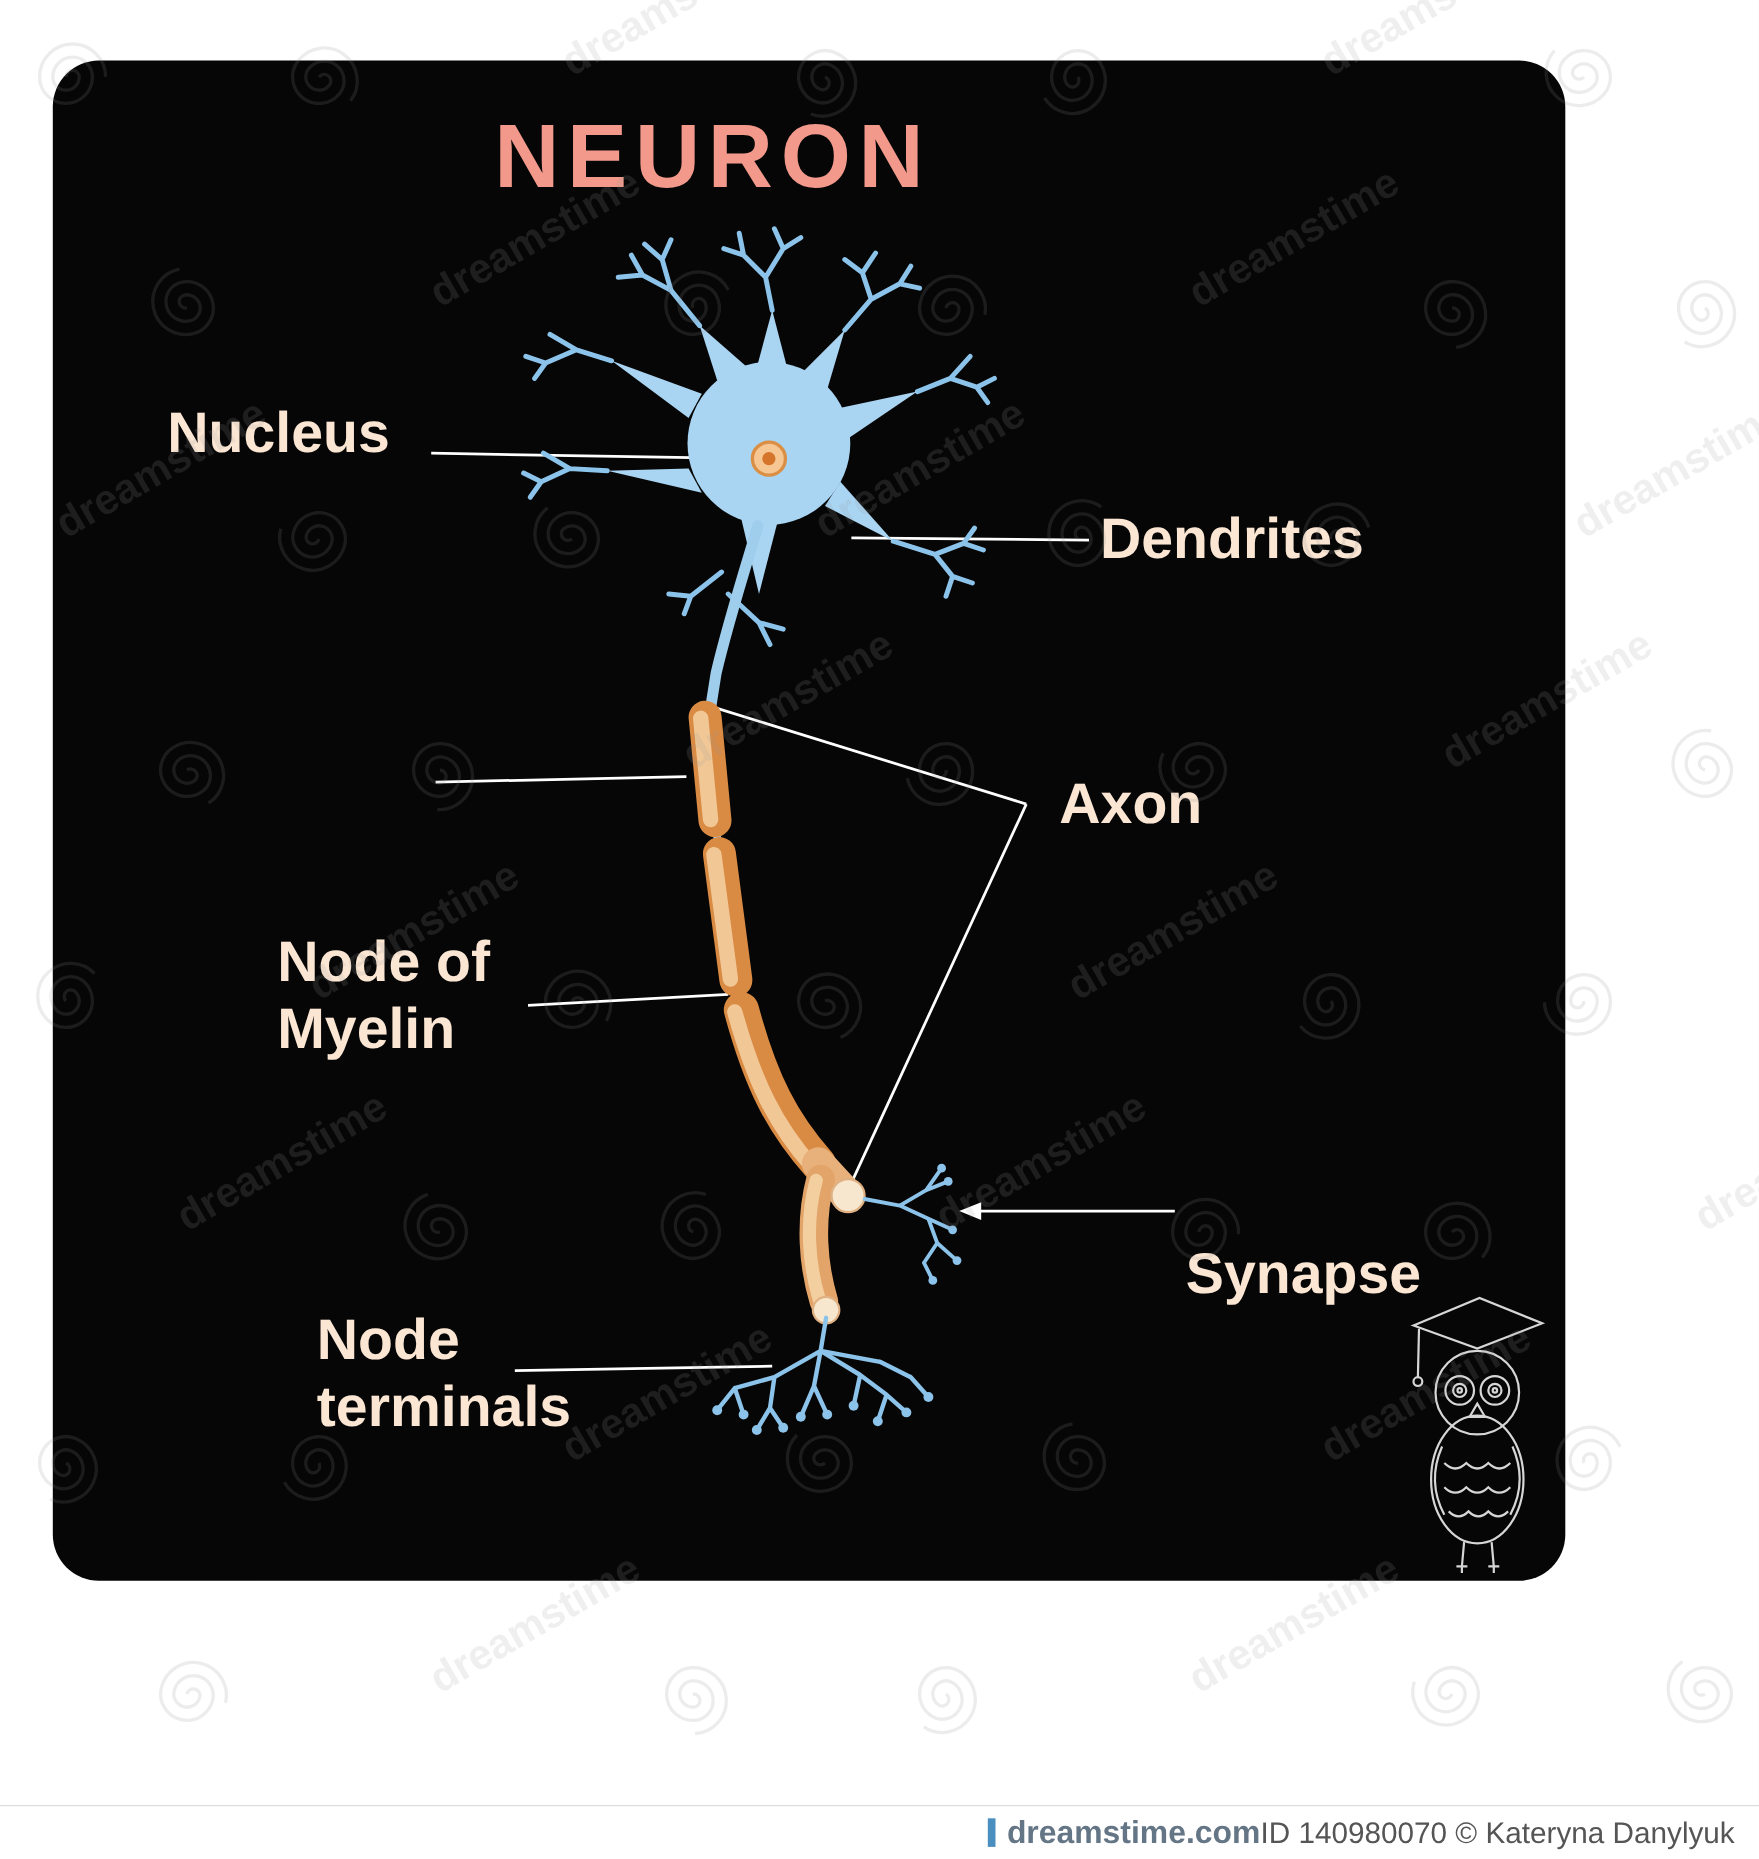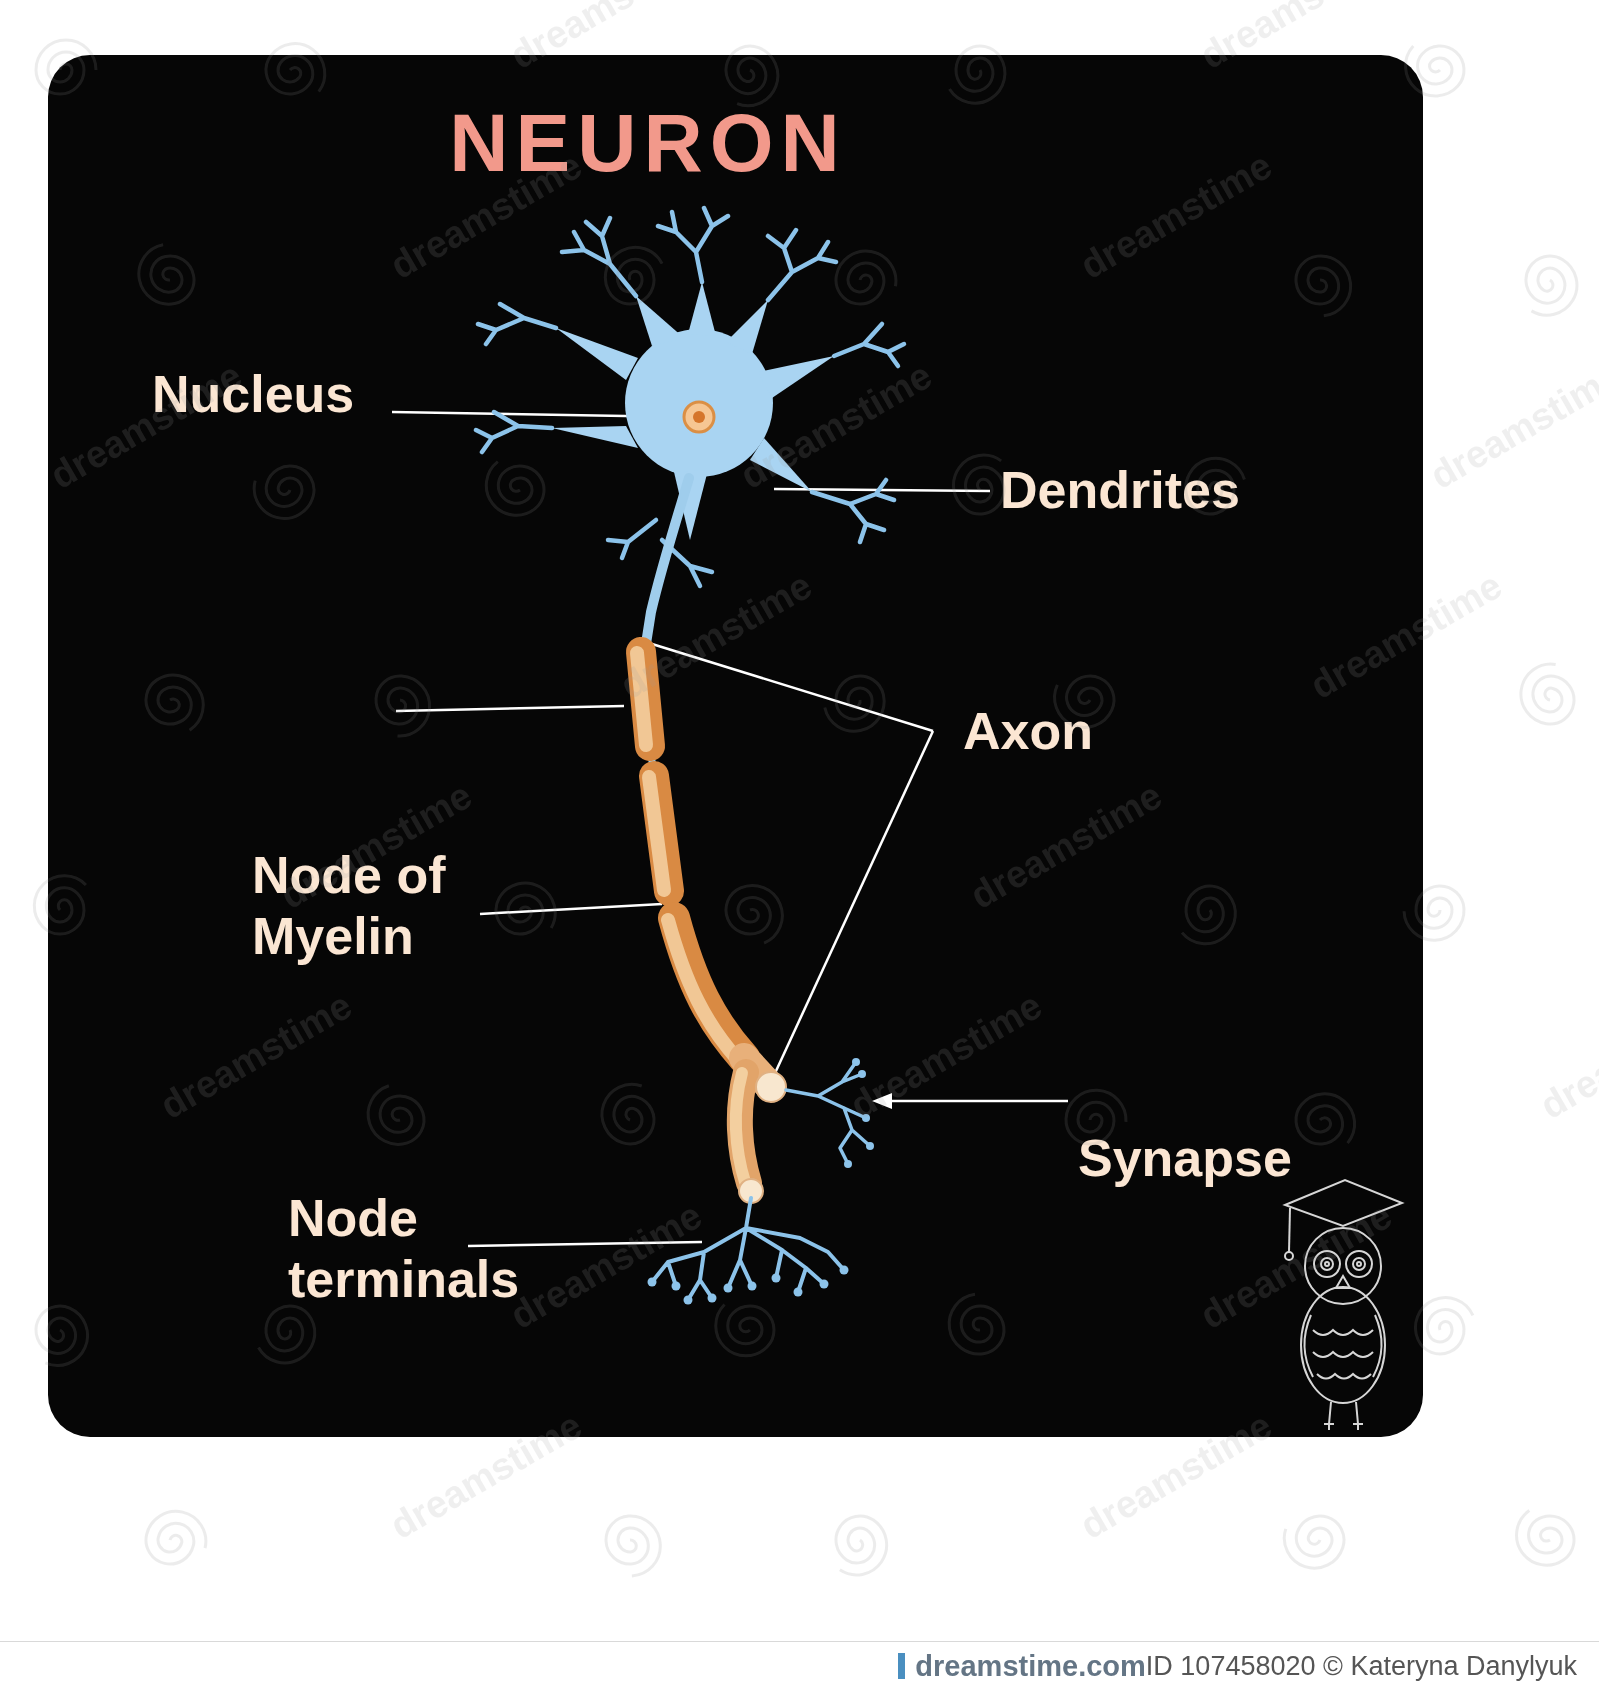--- a/index.html
+++ b/index.html
@@ -223,16 +223,16 @@
       <text x="1090" y="1540" transform="rotate(-30 1090 1540)" fill="#999999" fill-opacity="0.16" font-size="38" font-weight="bold">dreamstime</text>
       <use href="#wm-spiral" x="1320" y="1540" opacity="0.17" transform="rotate(198 1320 1540)"></use>
       <use href="#wm-spiral" x="1550" y="1540" opacity="0.17" transform="rotate(235 1550 1540)"></use>
     </svg>
 
   <div class="footer">
     <div class="footer-left">
       <div class="logo-bar"></div>
       <span class="footer-site">dreamstime.com</span>
     </div>
-    <span class="footer-credit">ID 107458020 © Kateryna Danylyuk</span>
+    <span class="footer-credit">ID 140980070 © Kateryna Danylyuk</span>
   </div>
 
 </div>
 
 </body></html>

